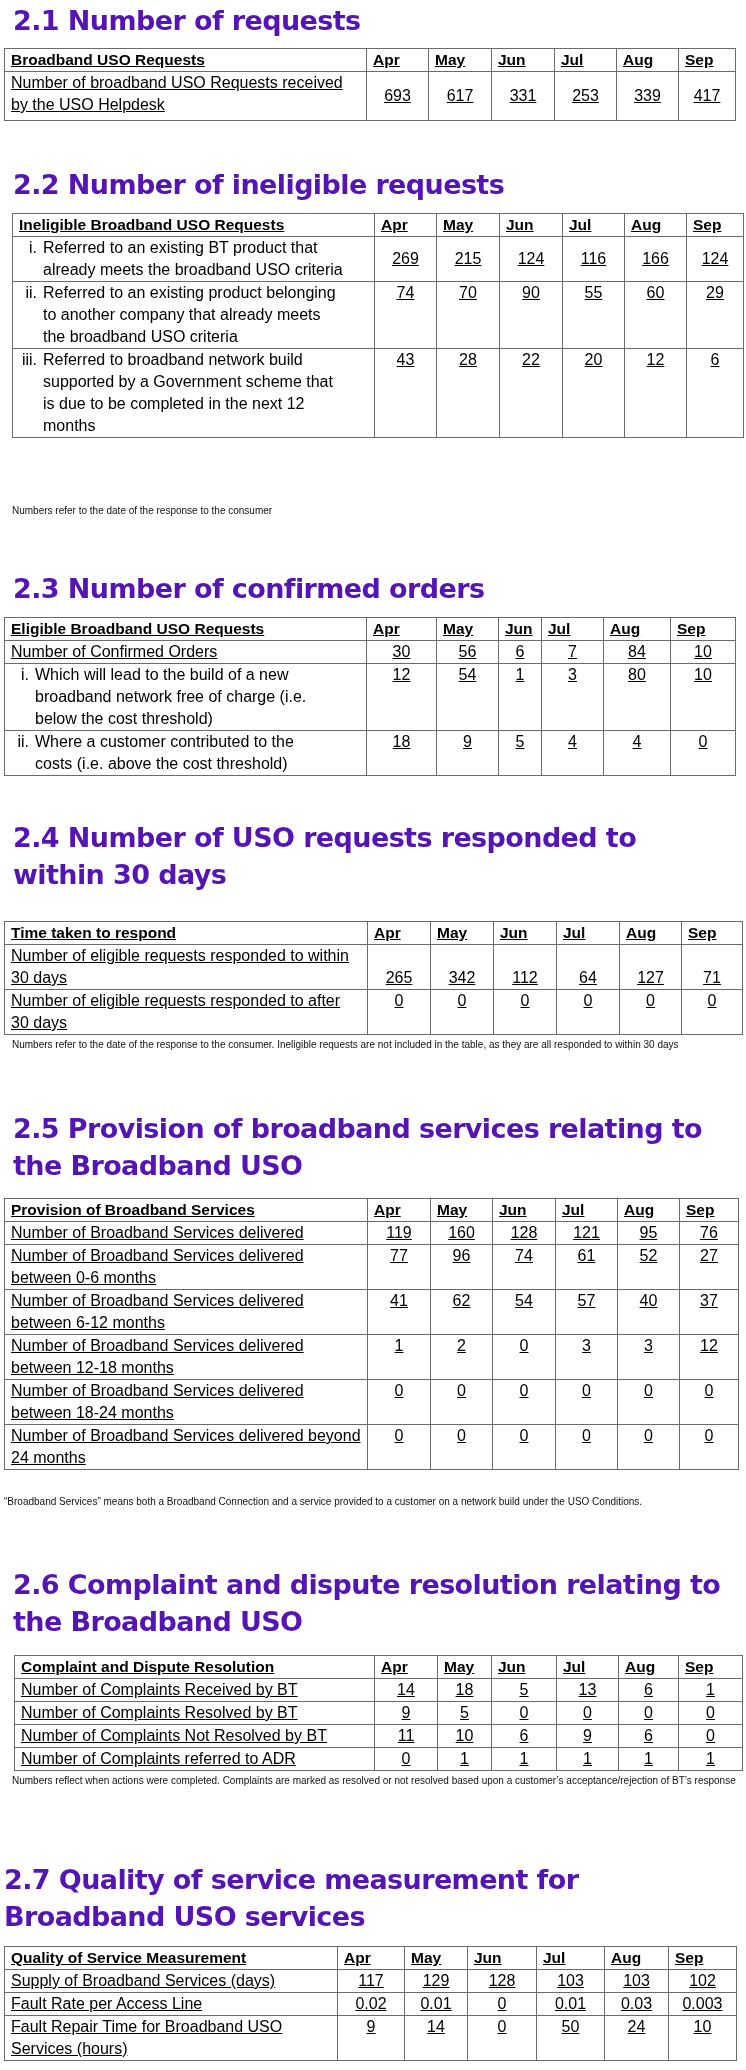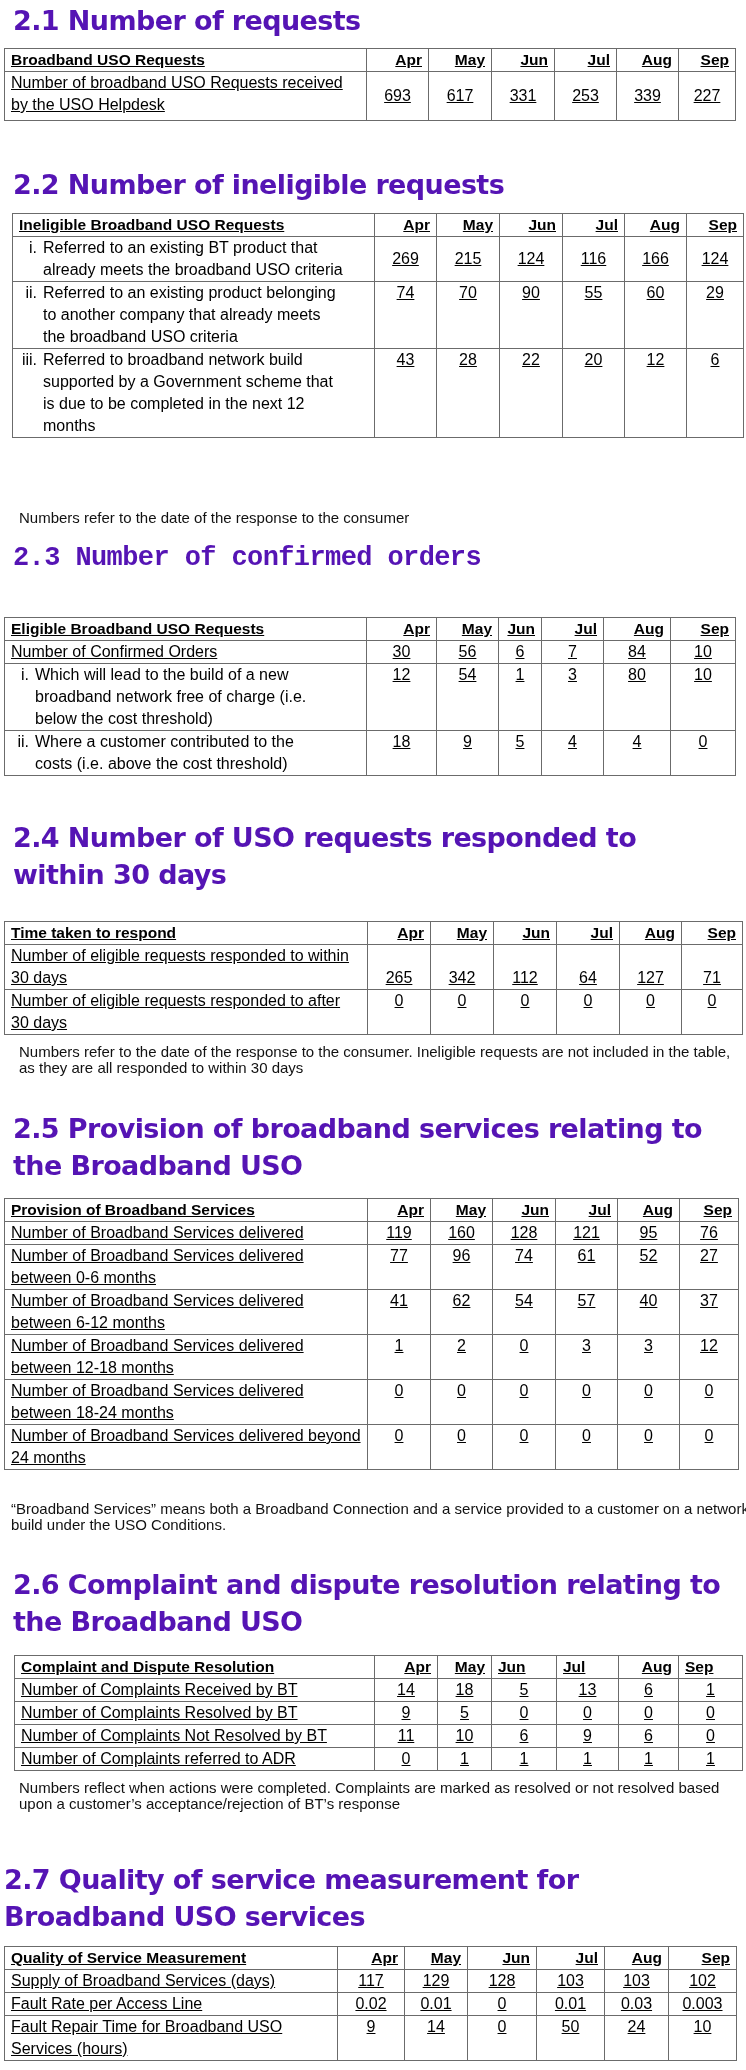--- a/index.html
+++ b/index.html
@@ -6,29 +6,29 @@
     body { width: 746px; height: 2070px; position: relative; overflow: hidden;
            font-family: "Liberation Sans", sans-serif; color: #000; }
     .heading { position: absolute; left: 13px; margin: 0; color: #5514B4;
                font-family: "DejaVu Sans", sans-serif; font-weight: bold;
                font-size: 27px; line-height: 37px; letter-spacing: -0.6px; }
     table.dt { position: absolute; border-collapse: collapse;
                font-family: "Liberation Sans", sans-serif; font-size: 16px;
                table-layout: fixed; text-decoration: underline; }
     table.dt td, table.dt th { border: 1.5px solid #6b6b6b; padding: 0 6px;
                vertical-align: top; line-height: 22px; }
-    table.dt th { font-weight: bold; text-align: right; font-size: 15.5px; }
+    table.dt th { font-weight: bold; text-align: left; font-size: 15.5px; }
     table.dt th.lbl { text-align: left; }
     table.dt td.num { text-align: center; }
     table.dt td.num.mid { vertical-align: middle; }
     table.dt td.num.bot { vertical-align: bottom; }
     .roman { display: inline-block; width: 22px; text-align: right; margin-right: 6px; vertical-align: top; }
     .ltxt { display: inline-block; vertical-align: top; }
     .indent-cell { padding-left: 2px !important; }
-    .note { position: absolute; left: 12px; font-size: 15px; line-height: 16px; margin: 7px; color: #111; width: 725px; }
+    .note { position: absolute; left: 12px; font-size: 10px; line-height: 16px; margin: 0; color: #111; width: 725px; }
   </style>
 </head>
 <body>
 
 <h2 class="heading" style="top:2px;">2.1 Number of requests</h2>
 <table class="dt" style="top:48px; left:4px; width:731px;">
   <colgroup>
       <col style="width:362px">
       <col style="width:62px">
       <col style="width:63px">
@@ -47,21 +47,21 @@
     <th>Aug</th>
     <th>Sep</th>
   </tr>
   <tr style="height:49px;">
     <td>Number of broadband USO Requests received by the USO Helpdesk</td>
     <td class="num mid">693</td>
     <td class="num mid">617</td>
     <td class="num mid">331</td>
     <td class="num mid">253</td>
     <td class="num mid">339</td>
-    <td class="num mid">227</td>
+    <td class="num mid">417</td>
   </tr>
 </tbody>
   </table>
 
 <h2 class="heading" style="top:166px;">2.2 Number of ineligible requests</h2>
 <table class="dt" style="top:213px; left:12px; width:731px;">
   <colgroup>
       <col style="width:362px">
       <col style="width:62px">
       <col style="width:63px">
@@ -104,21 +104,21 @@
     <td class="num">28</td>
     <td class="num">22</td>
     <td class="num">20</td>
     <td class="num">12</td>
     <td class="num">6</td>
   </tr>
 </tbody>
   </table>
 <p class="note" style="top:503px;">Numbers refer to the date of the response to the consumer</p>
 
-<h2 class="heading" style="top:540px;font-family:Liberation Mono, monospace;">2.3 Number of confirmed orders</h2>
+<h2 class="heading" style="top:570px;">2.3 Number of confirmed orders</h2>
 <table class="dt" style="top:617px; left:4px; width:731px;border-radius:31px;">
   <colgroup>
       <col style="width:362px">
       <col style="width:70px">
       <col style="width:62px">
       <col style="width:43px">
       <col style="width:62px">
       <col style="width:67px">
       <col style="width:65px">
     </colgroup>

